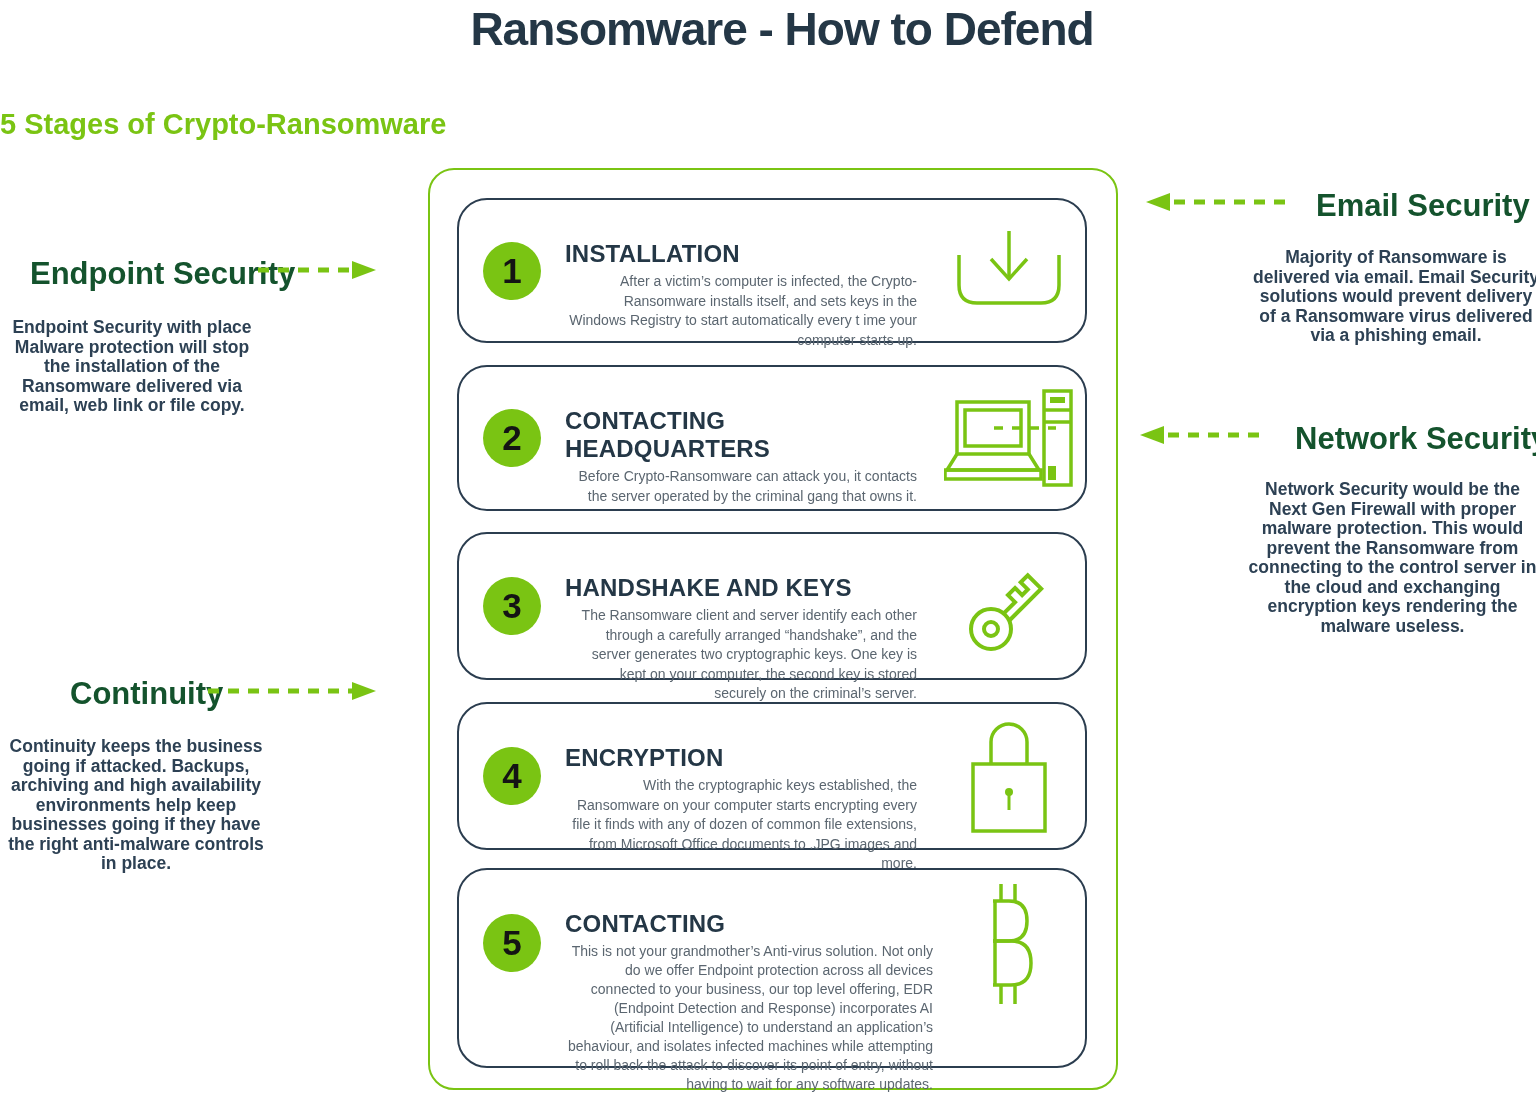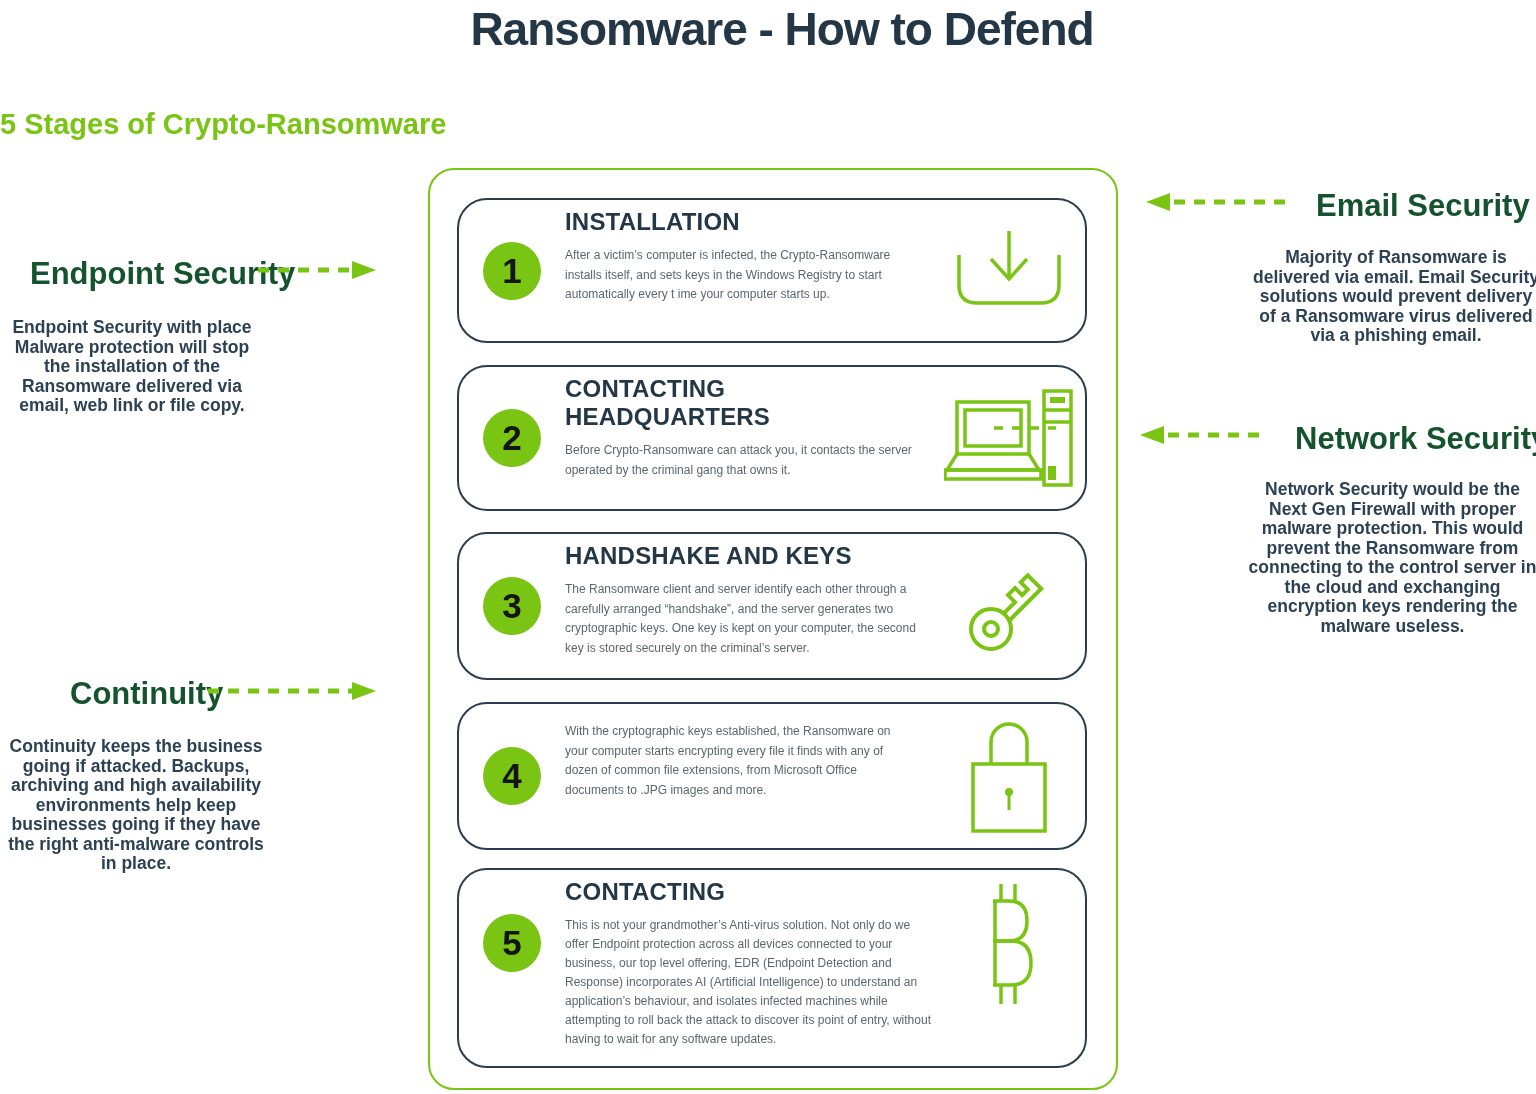--- a/index.html
+++ b/index.html
@@ -23,22 +23,22 @@
   .card5 { top:698px; height:200px; }
 
   .circle-col { width:106px; display:flex; align-items:center; justify-content:center; }
   .num-circle { width:58px; height:58px; border-radius:50%; background:#7ac413;
     display:flex; align-items:center; justify-content:center;
     font-size:35px; font-weight:bold; color:#141414; }
   .card5 .circle-col { align-items:flex-start; }
   .card5 .num-circle { margin-top:44px; }
 
   .content-col { flex:1; padding-top:8px; }
-  .card-title { font-size:24px; font-weight:bold; color:#243746; letter-spacing:0.2px; }
-  .card-desc { font-size:12px; color:#5b6670; line-height:19.5px; margin-top:10px; max-width:352px; }
+  .card-title { font-size:24px; font-weight:bold; color:#243746; letter-spacing:0.2px;margin-top:32px; }
+  .card-desc { font-size:14px; color:#5b6670; line-height:19.5px; margin-top:4px; max-width:352px;text-align:right; }
   .card5 .card-desc { max-width:392px; line-height:19px; }
 
   .icon-col { width:152px; display:flex; align-items:center; justify-content:center; }
   .card5 .icon-col { align-items:flex-start; }
   .card5 .icon-col svg { margin-top:12px; }
   .icon-col svg { display:block; }
 
   .side-title { position:absolute; font-size:31px; font-weight:bold; color:#14532d; white-space:nowrap; }
   .side-body { position:absolute; font-size:17.5px; font-weight:bold; color:#2d4154;
     line-height:19.5px; text-align:center; }
@@ -147,20 +147,21 @@
         </g>
       </svg>
     </div>
   </div>
 
   <div class="card card4">
     <div class="circle-col">
       <div class="num-circle">4</div>
     </div>
     <div class="content-col">
+      <div class="card-title">ENCRYPTION</div>
       <div class="card-desc">With the cryptographic keys established, the Ransomware on your computer starts encrypting every file it finds with any of dozen of common file extensions, from Microsoft Office documents to .JPG images and more.</div>
     </div>
     <div class="icon-col">
       <svg width="78" height="116" viewBox="0 0 78 116" fill="none" stroke="#7ac413" stroke-width="3.5">
         <path d="M 21,46 V 24 A 18 18 0 0 1 57,24 V 46"></path>
         <rect x="3" y="46" width="72" height="67"></rect>
         <circle cx="39" cy="74" r="4" fill="#7ac413" stroke="none"></circle>
         <line x1="39" y1="77" x2="39" y2="92" stroke-width="3"></line>
       </svg>
     </div>

